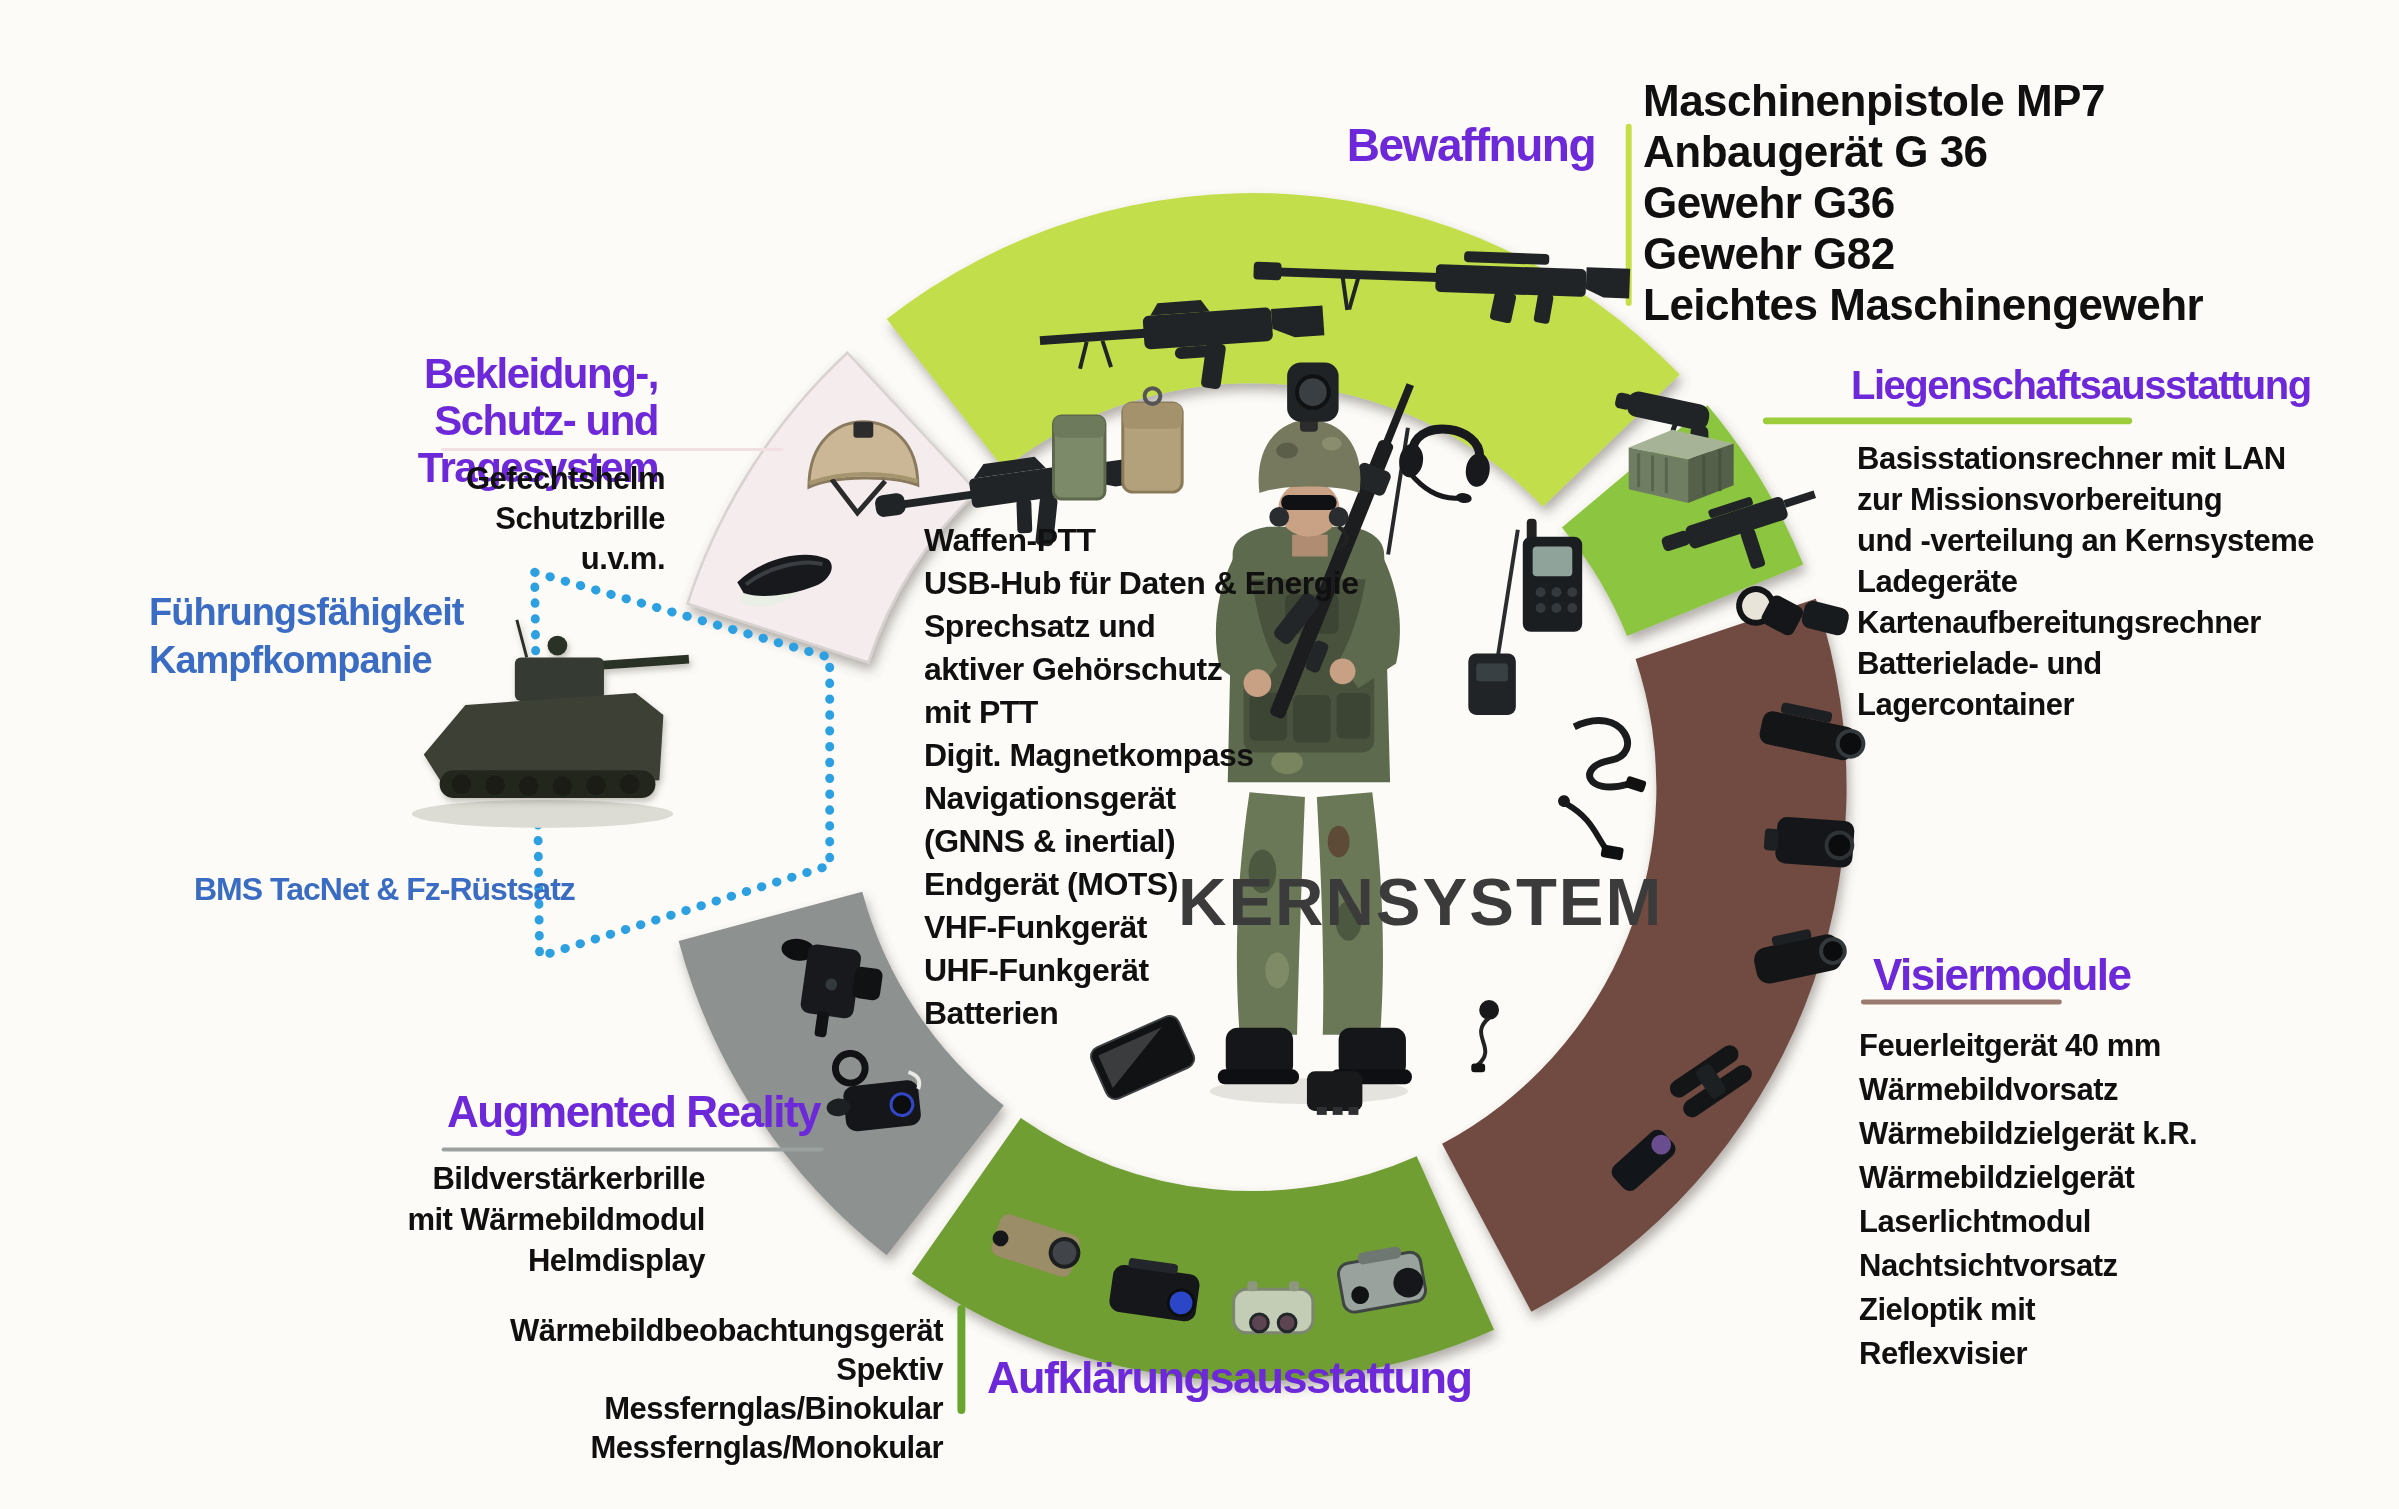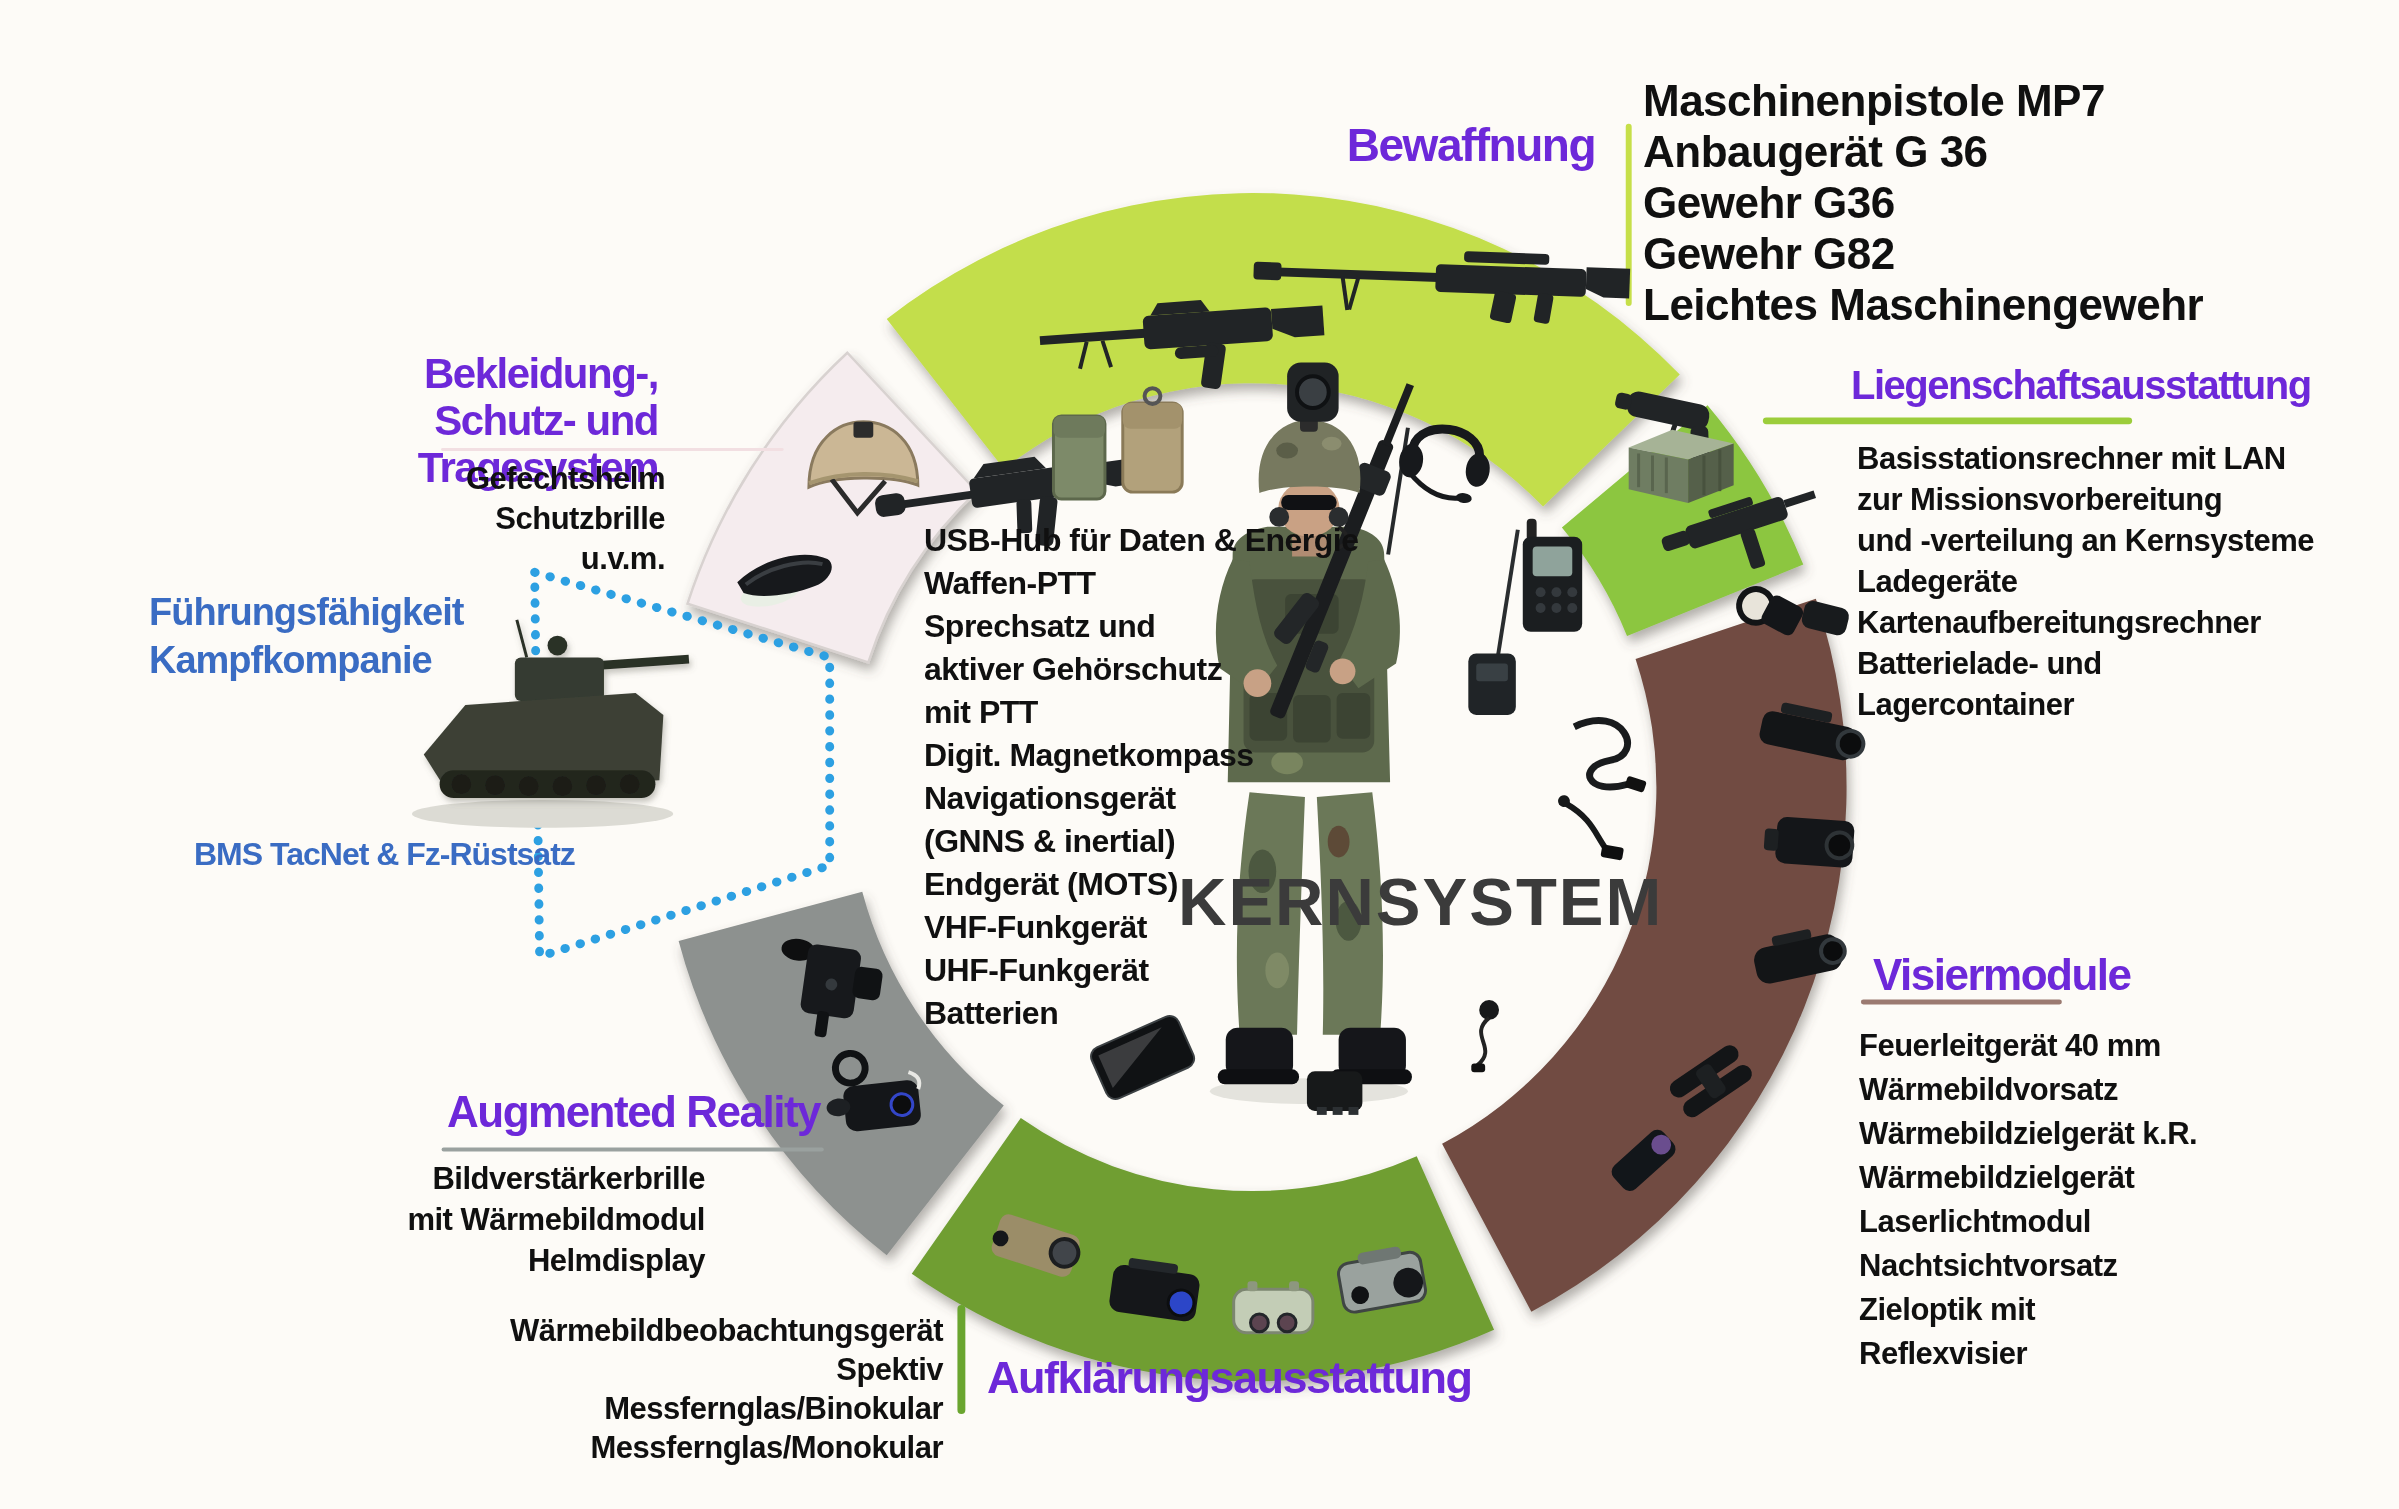--- a/index.html
+++ b/index.html
@@ -383,26 +383,26 @@
 <div class="list right" style="left:416px;top:459px;width:249px;font-size:31px;line-height:40px;">
       <div class="li">Gefechtshelm</div>
       <div class="li">Schutzbrille</div>
       <div class="li">u.v.m.</div>
     </div>
 
 <div class="blue" style="left: 149px; top: 588px; font-size: 38px; line-height: 48px; color: rgb(58, 108, 195);">
   <div>Führungsfähigkeit</div>
   <div>Kampfkompanie</div>
 </div>
-<div class="blue" style="left: 194px; top: 836px; font-size: 32px; color: rgb(58, 108, 195);">BMS TacNet &amp; Fz-Rüstsatz</div>
+<div class="blue" style="left: 194px; top: 871px; font-size: 32px; color: rgb(58, 108, 195);">BMS TacNet &amp; Fz-Rüstsatz</div>
 
 <div class="kern" style="left: 1178px; top: 863px; font-size: 67px; color: rgb(59, 59, 59);">KERNSYSTEM</div>
 <div class="list" style="left:924px;top:519px;font-size:32px;line-height:43px;width:416px;">
+      <div class="li">Waffen-PTT</div>
       <div class="li">USB-Hub für Daten &amp; Energie</div>
-      <div class="li">Waffen-PTT</div>
       <div class="li">Sprechsatz und</div>
       <div class="li">aktiver Gehörschutz</div>
       <div class="li">mit PTT</div>
       <div class="li">Digit. Magnetkompass</div>
       <div class="li">Navigationsgerät</div>
       <div class="li">(GNNS &amp; inertial)</div>
       <div class="li">Endgerät (MOTS)</div>
       <div class="li">VHF-Funkgerät</div>
       <div class="li">UHF-Funkgerät</div>
       <div class="li">Batterien</div>

